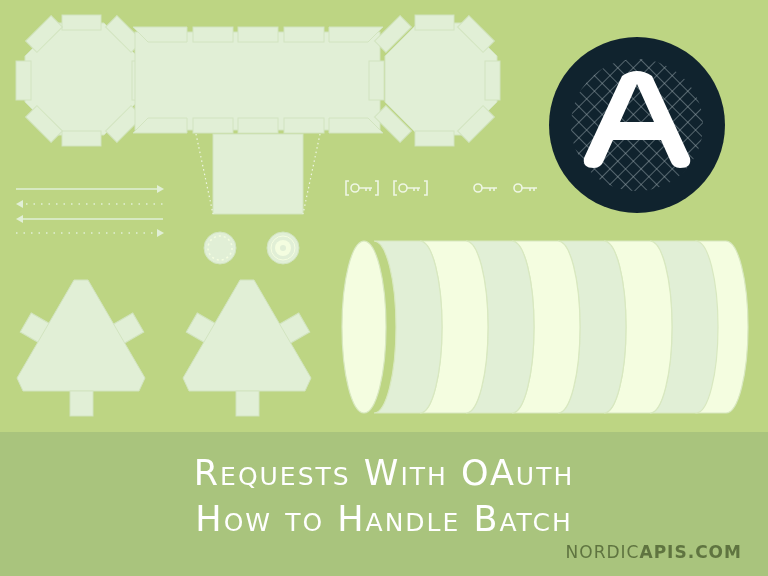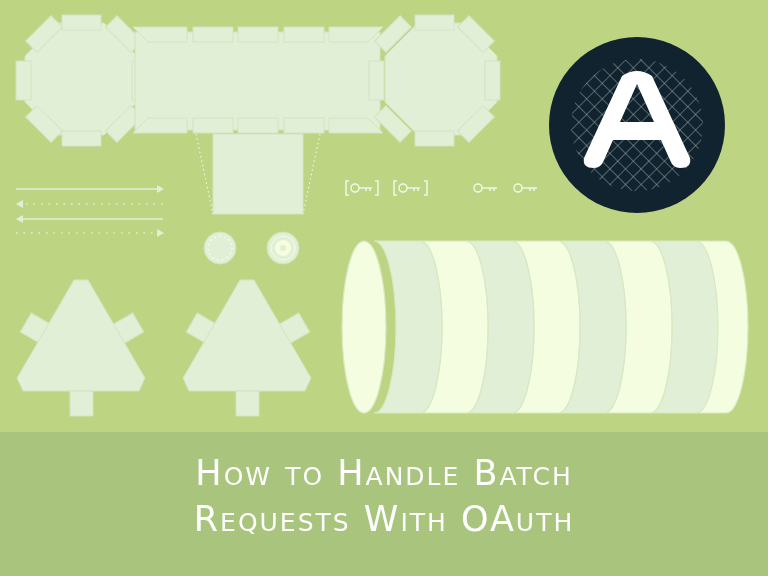--- a/index.html
+++ b/index.html
@@ -134,16 +134,17 @@
       <pattern id="hatch2" width="11" height="11" patternUnits="userSpaceOnUse" patternTransform="rotate(45)">
         <path d="M0 0 L0 11 M0 0 L11 0" stroke="#9aa7ad" stroke-width="1"></path>
       </pattern>
     </defs>
     <path d="M82 40 Q97 30 112 40 L150 122 Q152 132 140 132 Q133 132 130 124 L121 104 H73 L64 124 Q61 132 54 132 Q42 132 44 122 Z M80 86 H114 L97 48 Z" fill="#ffffff"></path>
   </svg>
 </div>
 
 <div class="banner">
   <div class="title">
+    <div>Requests With OAuth</div>
     <div>How to Handle Batch</div>
-    <div>Requests With OAuth</div>
   </div>
+  <div class="brand"><span>NORDIC</span><b>APIS.COM</b></div>
 </div>
 
 </body></html>

